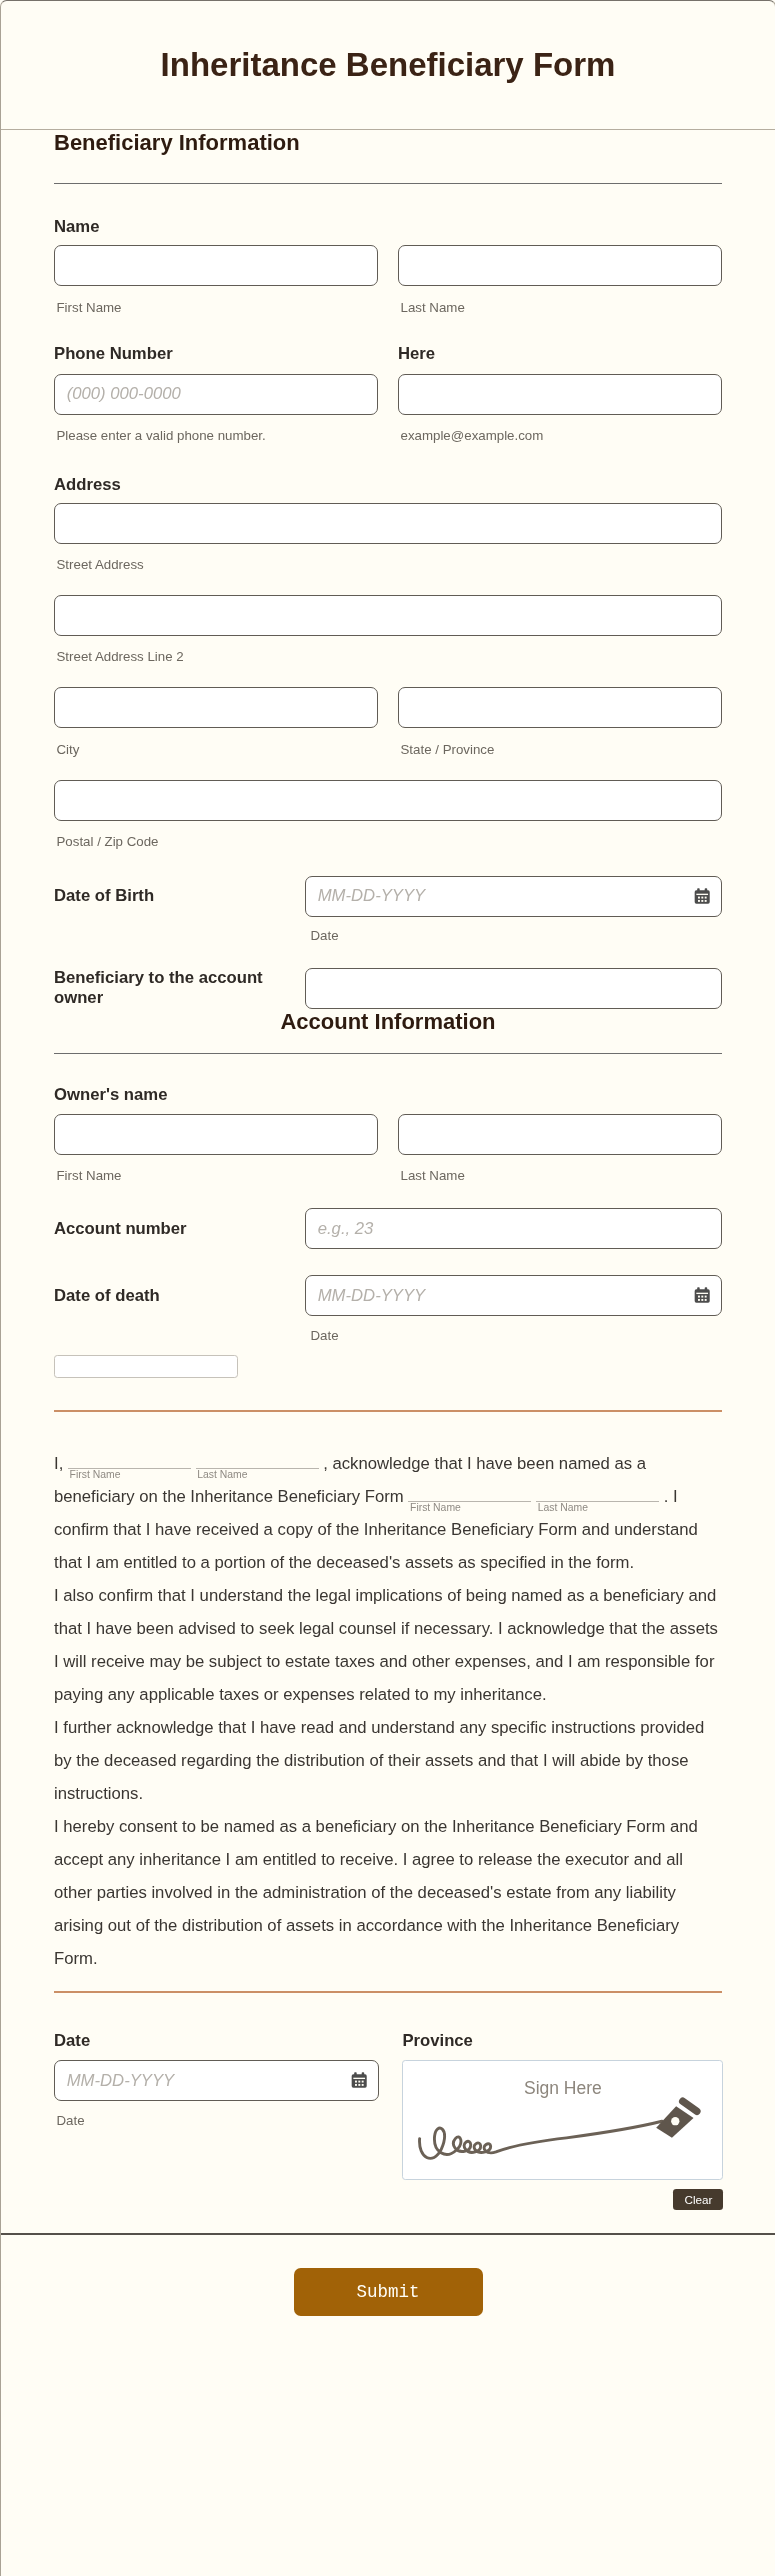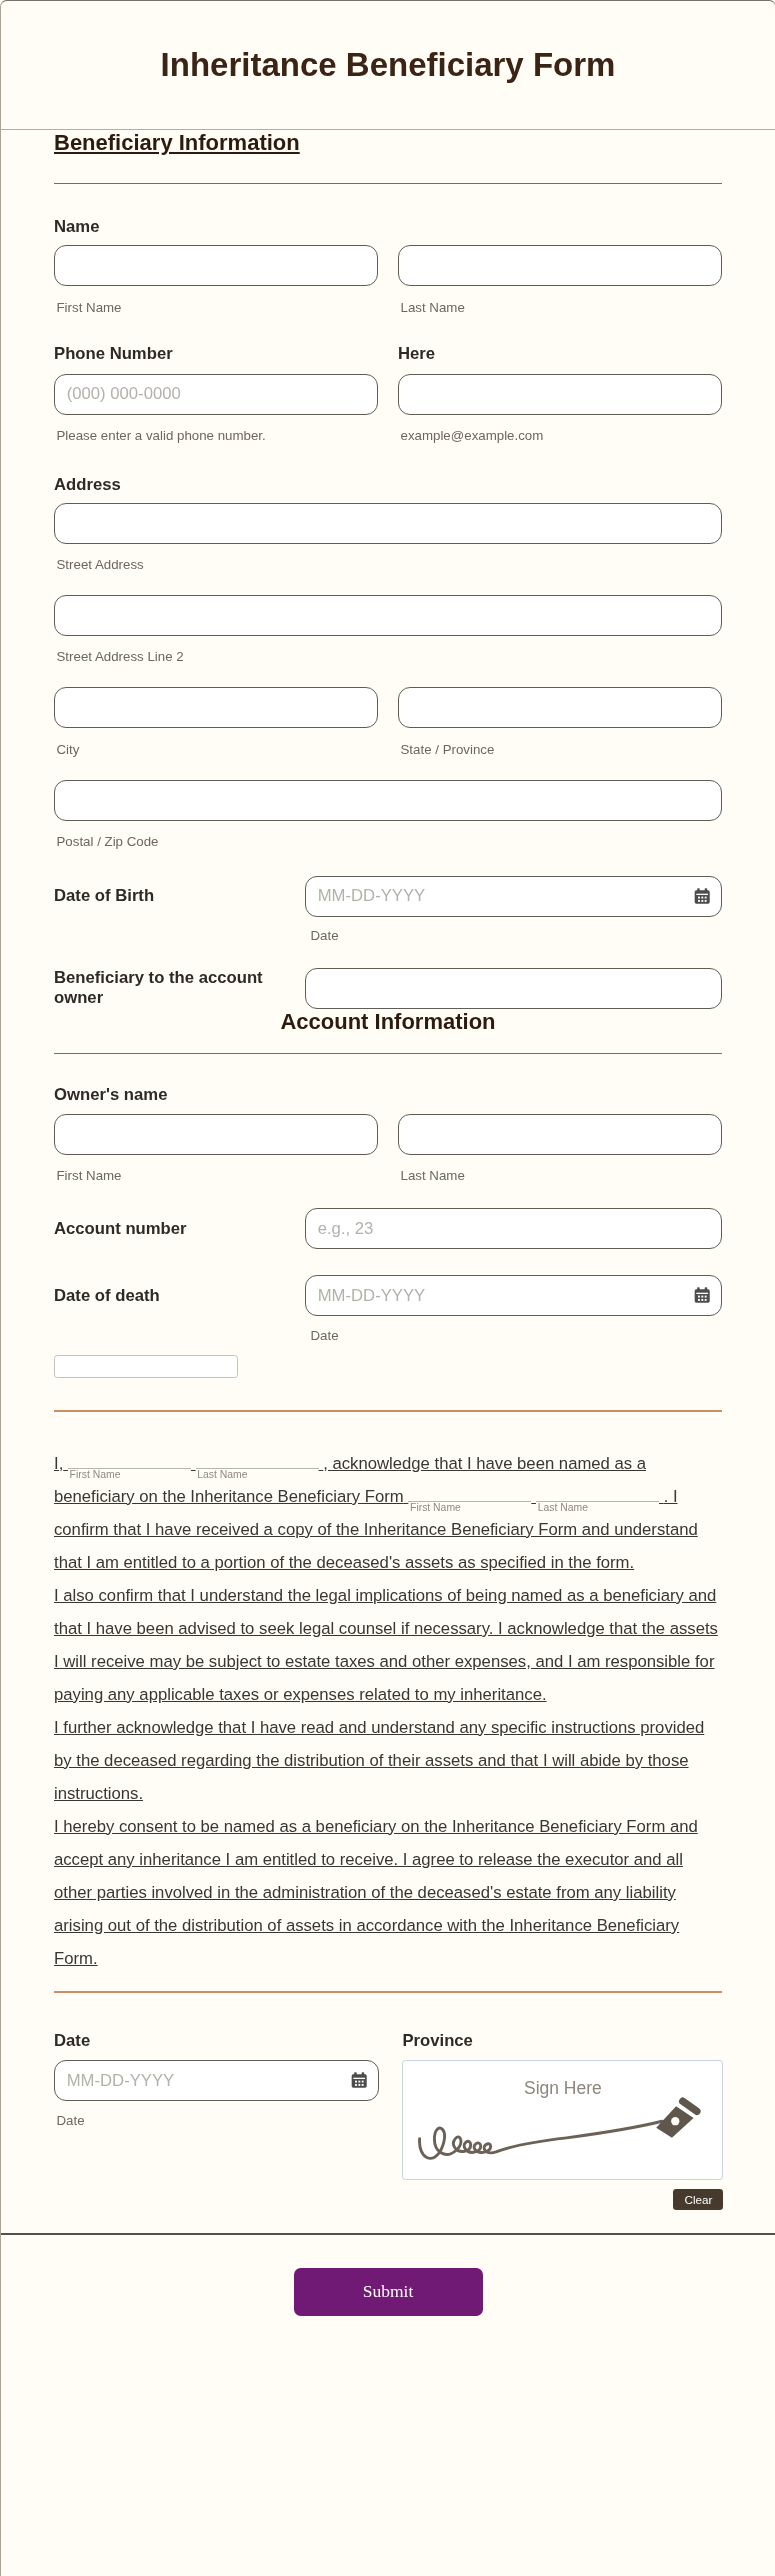--- a/index.html
+++ b/index.html
@@ -10,48 +10,48 @@
   .header h1{font-size:33px;font-weight:bold;color:#3b2315;margin:0;}
   .content{padding:0 53px;}
   h2.section{font-size:22px;font-weight:bold;color:#2e1b10;margin:0;line-height:25px;}
   .rule{height:1.7px;background:#6d6d6d;}
   .orange-rule{height:1.7px;background:#cb8f66;}
   .q-label{font-size:16.7px;font-weight:600;color:#2f2a26;line-height:20px;}
   .sub{font-size:13.3px;color:#6c675f;line-height:16px;padding-left:2.5px;}
   .two-col{display:grid;grid-template-columns:1fr 1fr;column-gap:20px;}
   .sig-cols{display:grid;grid-template-columns:325px 321px;column-gap:23.4px;}
   .field-row{display:grid;grid-template-columns:251px 1fr;align-items:center;}
-  input.box{height:41px;border:1.3px solid #615c55;border-radius:12px;background:#fff;width:100%;
-            box-sizing:border-box;font-size:16.7px;padding:0 11.7px;color:#3b82f6;outline:none;}
+  input.box{height:41px;border:1.3px solid #615c55;border-radius:7px;background:#fff;width:100%;
+            box-sizing:border-box;font-size:16.7px;padding:0 11.7px;color:#3b82f6;outline:none;font-style:italic;}
   input.box::placeholder{color:#b4b0aa;}
   input.small-box{height:23.4px;width:184px;border:0.8px solid #c6c2ba;border-radius:3.3px;background:#fff;
             box-sizing:border-box;font-size:13.3px;padding:0 6.7px;outline:none;}
   .date-wrap{position:relative;}
   .date-wrap input{padding-right:26px;}
   .cal-icon{position:absolute;right:11px;top:11px;width:18.4px;height:18.4px;cursor:pointer;}
   .right-offset{margin-left:254px;}
   .ack{font-size:16.7px;line-height:33px;color:#3a3632;width:664px;}
   .ack p{margin:0;}
   .blank{display:inline-block;width:123px;height:16.7px;border-bottom:0.8px solid #b9b5ae;position:relative;vertical-align:baseline;}
   .blank .bl{position:absolute;left:1.7px;top:18.4px;font-size:10.4px;color:#8f8a83;line-height:10px;white-space:nowrap;}
   .sig-box{height:120px;background:#fff;border:0.8px solid #c7d3dd;border-radius:3.3px;position:relative;box-sizing:border-box;cursor:crosshair;}
   .sign-here{position:absolute;top:16.7px;left:0;right:0;text-align:center;color:#8d867d;font-size:17.5px;}
   .sig-art{position:absolute;left:10px;right:8.3px;bottom:3.3px;height:83px;}
   .clear-row{display:flex;justify-content:flex-end;margin-top:8.3px;}
   .clear-btn{background:#463a2d;color:#fff;font-size:11.7px;line-height:11.7px;padding:5px 11px;border-radius:3.3px;border:none;cursor:pointer;font-family:"Liberation Sans",sans-serif;}
   .page-rule{height:1.7px;background:#55504a;margin-top:22.5px;}
   .submit-row{display:flex;justify-content:center;margin-top:33px;}
-  .submit-btn{width:189px;height:48px;background:#701a75;color:#fffef8;font-size:17.5px;border:none;border-radius:6.7px;cursor:pointer;font-family:Liberation Serif, serif;}
+  .submit-btn{width:189px;height:48px;background:#a16207;color:#fffef8;font-size:17.5px;border:none;border-radius:6.7px;cursor:pointer;font-family:Liberation Mono, monospace;}
   
   .mt10{margin-top:8.3px;} .mt11{margin-top:9.2px;} .mt12{margin-top:10px;} .mt13{margin-top:11px;}
   .mt14{margin-top:11.7px;} .mt15{margin-top:12.5px;} .mt16{margin-top:13.3px;} .mt20{margin-top:16.7px;}
   .mt23{margin-top:19px;} .mt26{margin-top:22px;} .mt27{margin-top:22.5px;} .mt28{margin-top:23.4px;}
   .mt29{margin-top:24px;} .mt31{margin-top:26px;} .mt33{margin-top:27.5px;} .mt34{margin-top:28px;}
   .mt37{margin-top:31px;} .mt38{margin-top:32px;} .mt40{margin-top:33px;}
-  .mt42{margin-top:35px;text-decoration:underline;} .mt45{margin-top:38px;} .mt87{margin-top:73px;text-align:center;}
+  .mt42{margin-top:35px;} .mt45{margin-top:38px;} .mt87{margin-top:73px;text-align:center;}
   .amount-label{max-width:663px;line-height:25px;}
 </style>
 </head>
 <body>
 
 <div class="page">
 
   <div class="header">
     <h1>Inheritance Beneficiary Form</h1>
   </div>

